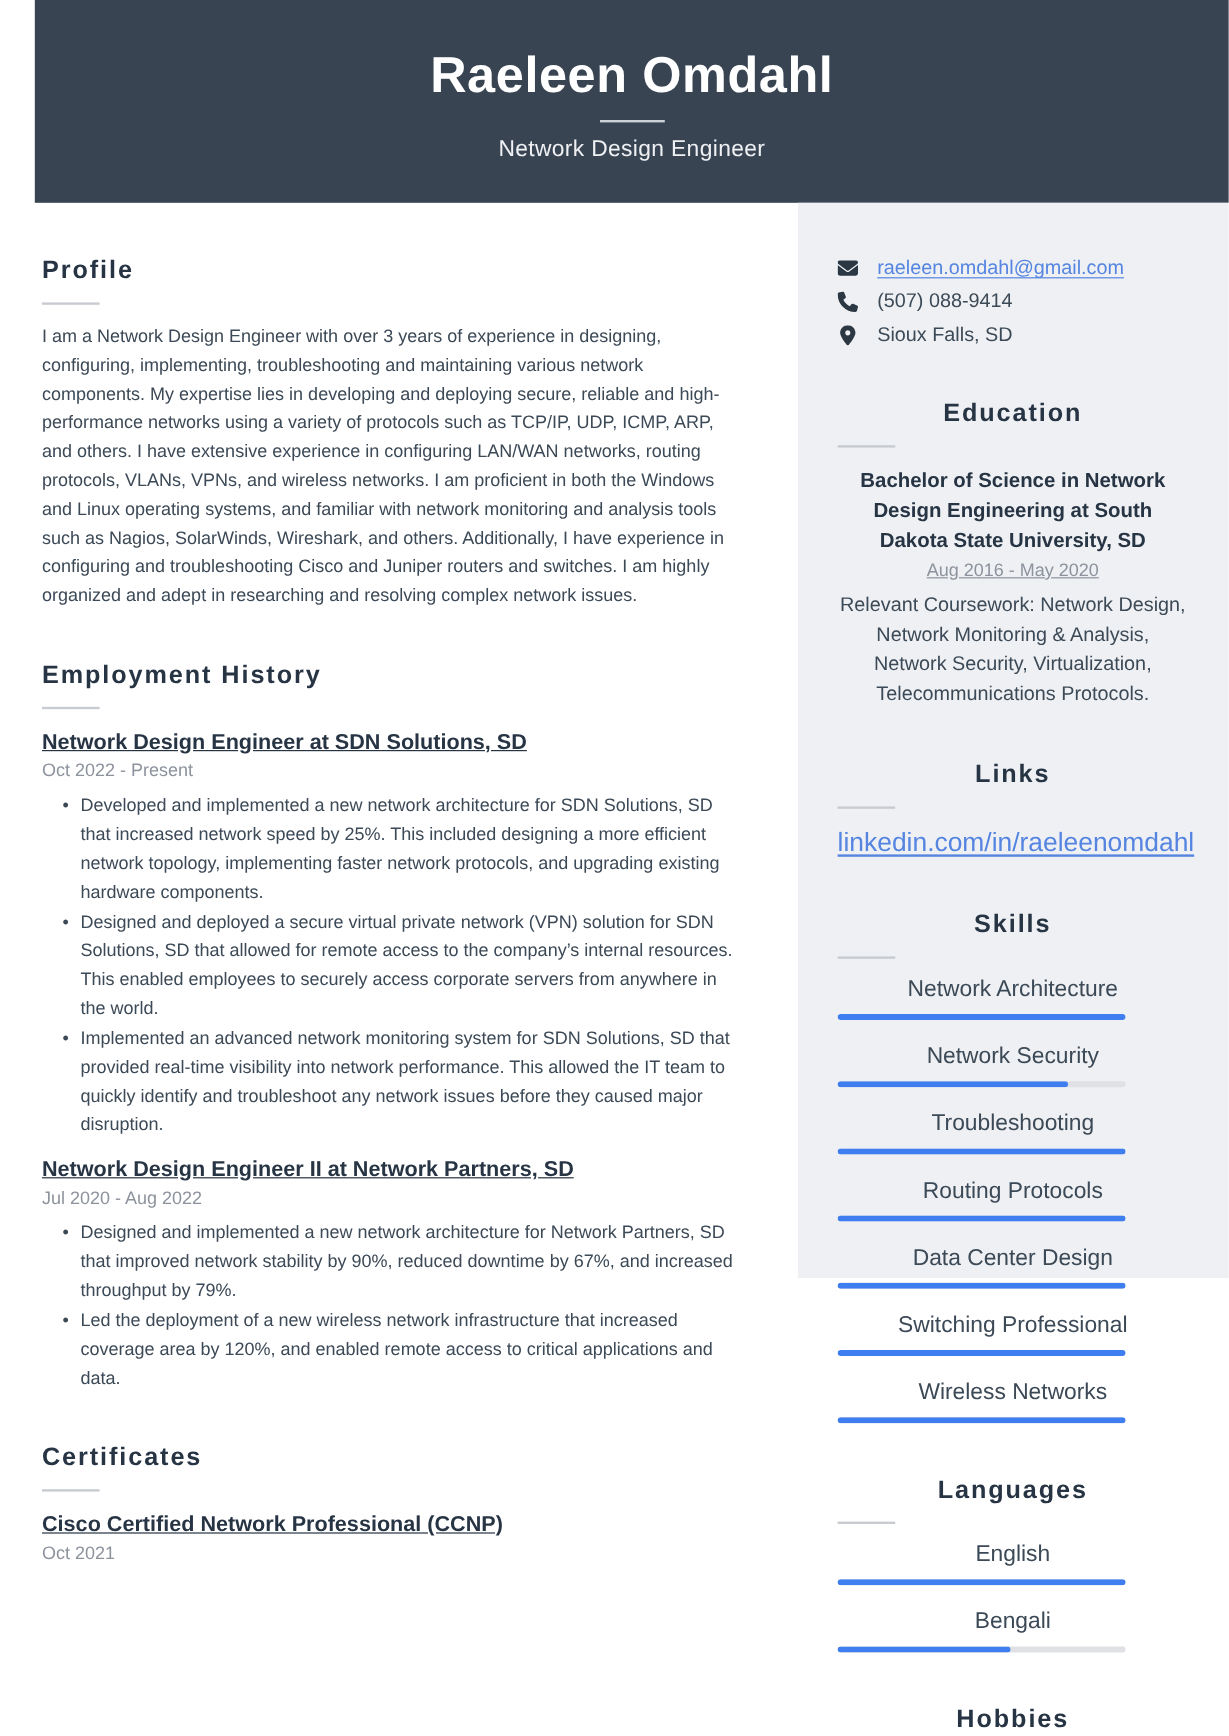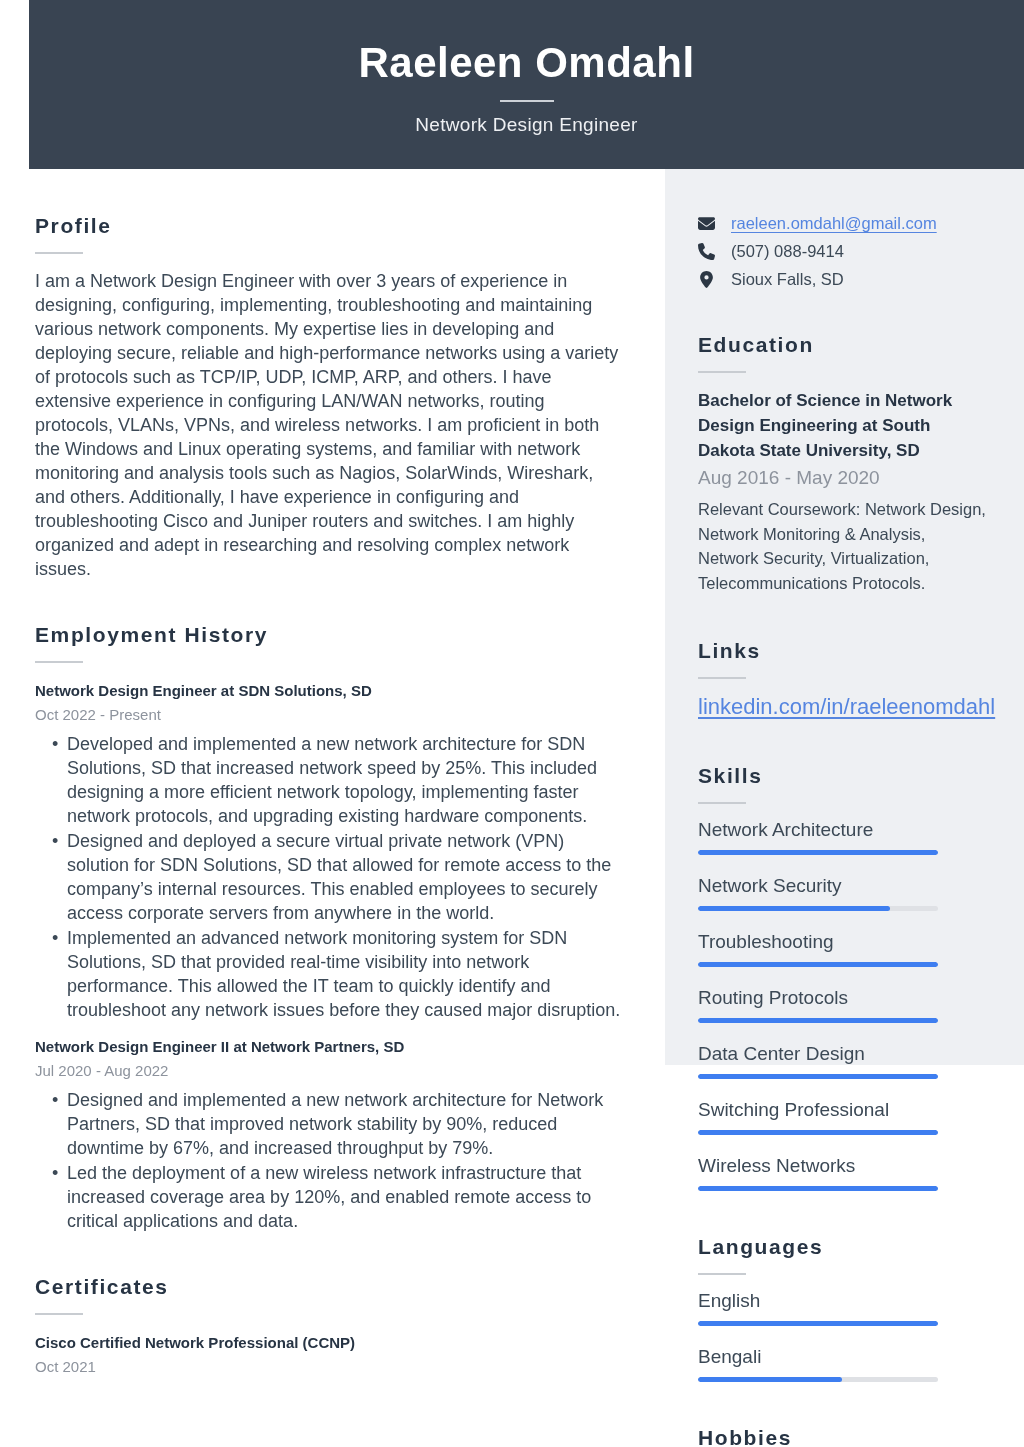--- a/index.html
+++ b/index.html
@@ -32,38 +32,38 @@
   .person-title { font-size:19px; font-weight:400; color:#eef0f3; letter-spacing:0.3px; }
   
   .main { display:flex; height:896px; }
   .col-left  { width:665px; padding:45px 44px 0 35px; }
   .col-right { width:359px; background:var(--sidebar-bg); padding:45px 34px 0 33px; }
   
   .sec-heading {
     font-size:21px; font-weight:700; color:var(--heading); letter-spacing:1.6px;
   }
   .sec-divider { width:48px; height:2px; background:var(--divider); margin:14px 0 15px; }
-  .body-text { font-size:18px; line-height:24px; }
-  .entry-title { font-size:15px; font-weight:700; color:var(--heading); line-height:25px; }
+  .body-text { font-size:15px; line-height:24px; }
+  .entry-title { font-size:18px; font-weight:700; color:var(--heading); line-height:25px;text-decoration:underline; }
   .entry-date { font-size:15px; color:var(--muted); margin-top:3px; }
   
   section.block { margin-bottom:42px; }
   .job { margin-top:2px; margin-bottom:12px; }
   ul.bullets { list-style:none; margin:9px 0 6px 17px; }
   ul.bullets li { position:relative; padding-left:15px; margin-bottom:1px; }
   ul.bullets li::before { content:"•"; position:absolute; left:0; top:0; }
   
   .contact-row { display:flex; align-items:center; gap:16px; margin-bottom:9px; font-size:16.5px; }
   .contact-row .icn { width:17px; height:17px; flex:0 0 17px; display:flex; align-items:center; }
   .contact-row .icn svg { width:17px; height:17px; fill:#2c3744; }
   a.link { color:var(--link); text-decoration:underline; text-underline-offset:3px; }
-  .side-section { margin-top:44px; }
+  .side-section { margin-top:44px;text-align:center; }
   .degree { font-size:17px; font-weight:700; color:var(--heading); line-height:25px; }
   .side-text { font-size:16.5px; line-height:24.5px; margin-top:8px; }
-  .side-date { font-size:19px; color:var(--muted); margin-top:4px; }
+  .side-date { font-size:15px; color:var(--muted); margin-top:4px;text-decoration:underline; }
   .links-list { font-size:22px; }
   .meter-item { margin-bottom:20px; }
   .meter-item .meter-name { font-size:19px; margin-bottom:9px; }
   .meter-track { width:240px; height:5px; background:var(--track); border-radius:3px; overflow:hidden; }
   .meter-fill { height:100%; background:var(--accent); border-radius:3px; }
 </style>
 </head>
 <body>
 
 <header class="header">

